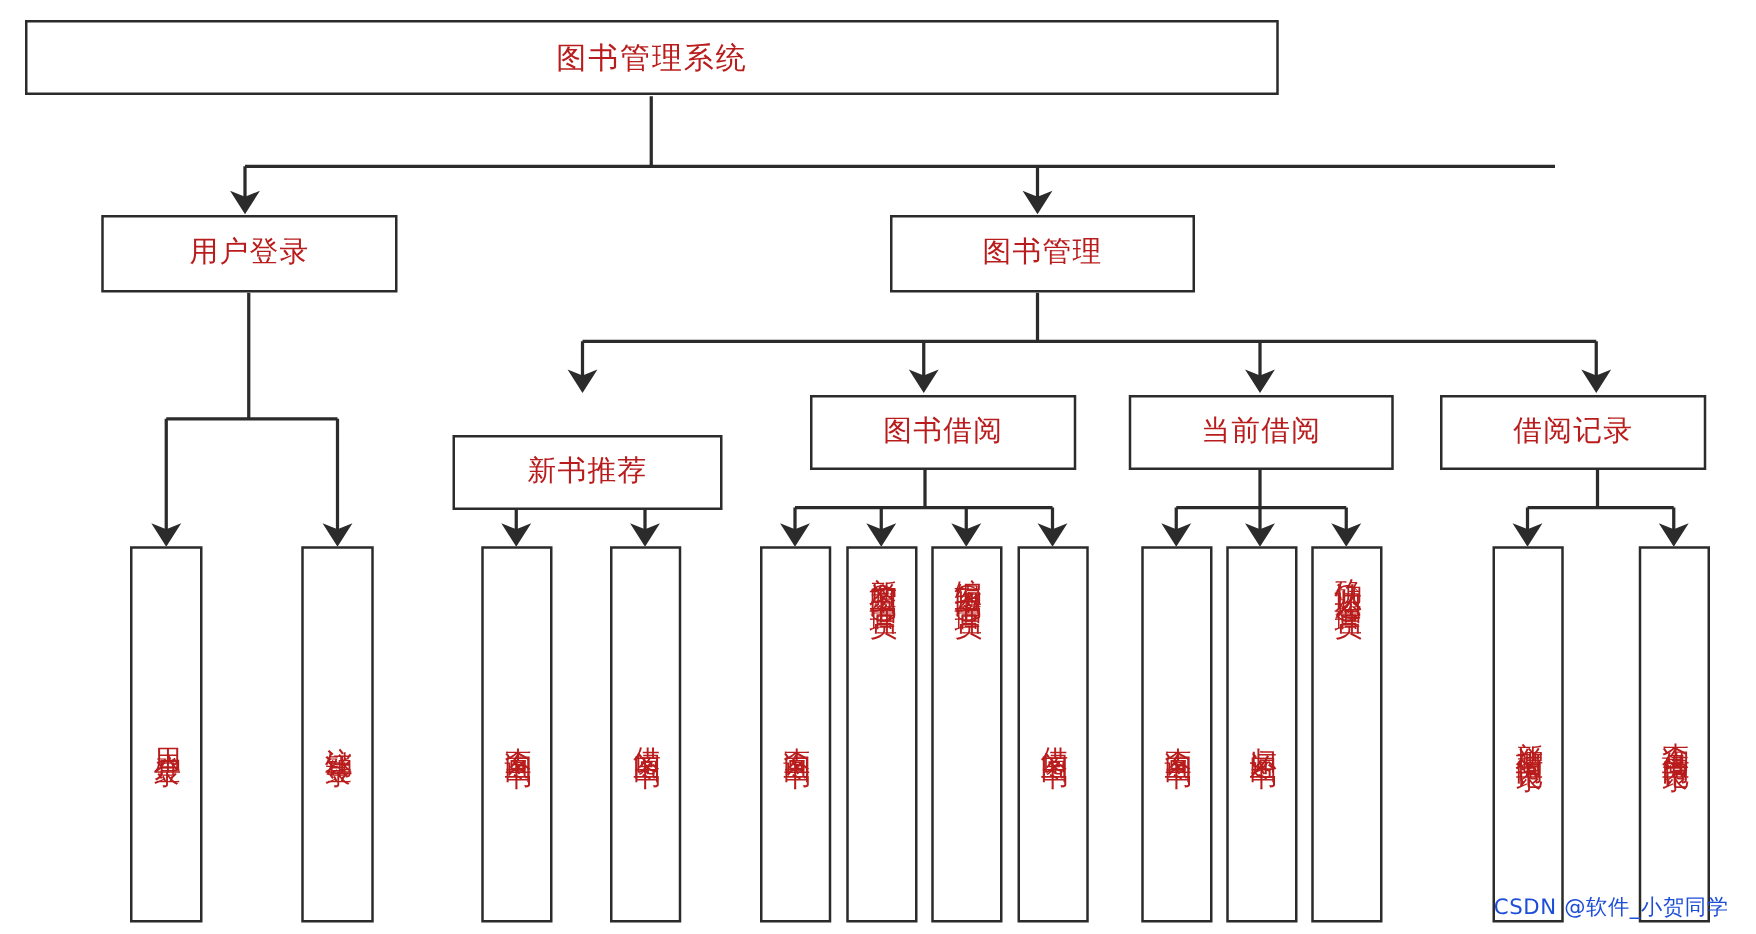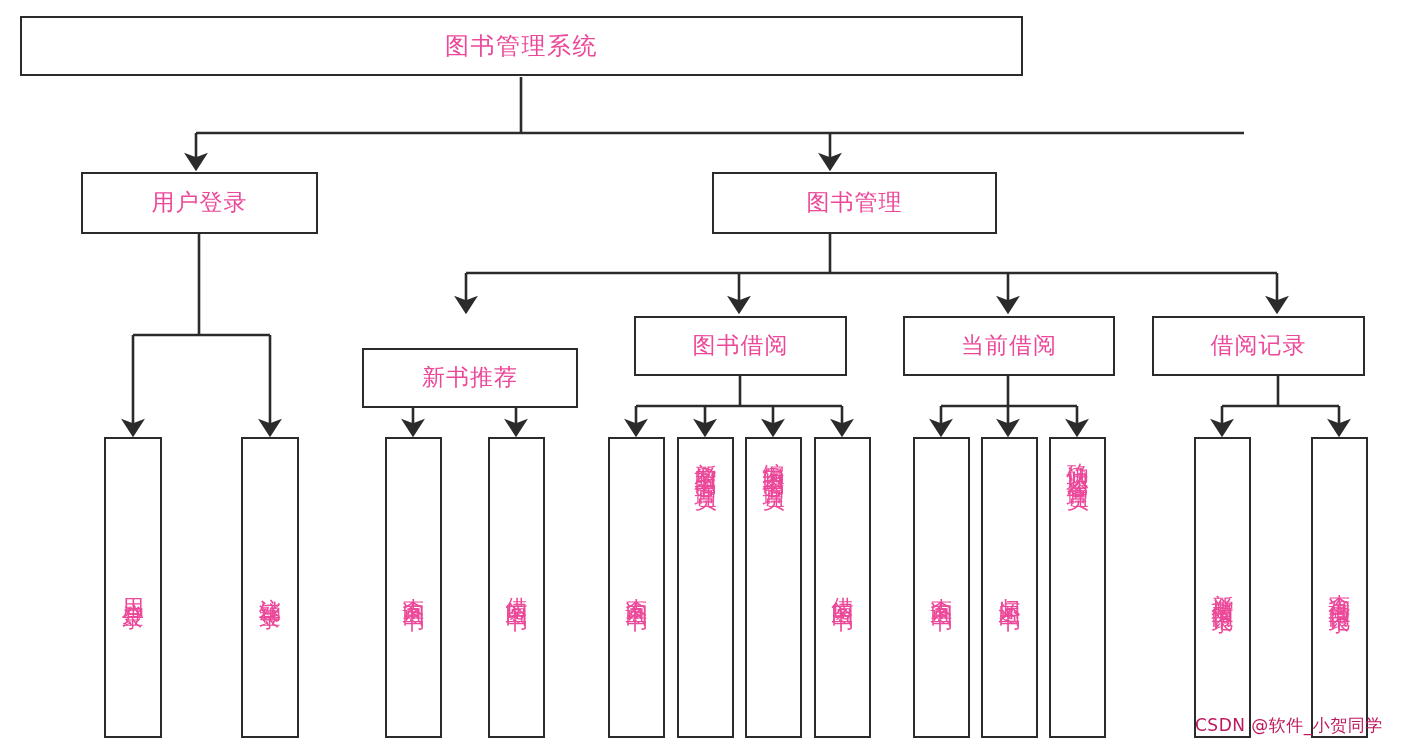--- a/index.html
+++ b/index.html
@@ -26,21 +26,21 @@
     background:#ffffff;
     border:2.5px solid #2b2b2b;
     display:flex;
     align-items:center;
     justify-content:center;
     color:#3a3a3a;
     z-index:2;
   }
   .node .label{
     display:block;
-    color:#ec4899;
+    color:#b91c1c;
     line-height:1.18;
     white-space:pre;
   }
   
   .node.h .label{
     font-size:23px;
     letter-spacing:1px;
   }
   .node.root .label{
     font-size:24px;
@@ -59,21 +59,21 @@
     letter-spacing:4px;
     line-height:1;
     white-space:nowrap;
   }
   .node.v.centered{
     align-items:center;
     padding-top:0;
   }
   .watermark{
     position:absolute;
-    color:#be185d;
+    color:#1d4ed8;
     font-size:17px;
     letter-spacing:0.5px;
     z-index:5;
     white-space:nowrap;
     user-select:none;
   }
 </style>
 </head>
 <body>
 
@@ -129,28 +129,28 @@
     </g>
   </svg>
 
   <div class="node h root" style="left:20px;top:16px;width:1003px;height:60px;">
     <span class="label">图书管理系统</span>
   </div>
 
   <div class="node h" style="left:81px;top:172px;width:237px;height:62px;">
     <span class="label">用户登录</span>
   </div>
-  <div class="node h" style="left:712px;top:172px;width:285px;height:62px;">
+  <div class="node h" style="left:712px;top:172px;width:244px;height:62px;">
     <span class="label">图书管理</span>
   </div>
 
   <div class="node h" style="left:362px;top:316px;width:216px;height:60px;margin-top:32px;">
     <span class="label">新书推荐</span>
   </div>
-  <div class="node h" style="left:634px;top:316px;width:213px;height:60px;">
+  <div class="node h" style="left:648px;top:316px;width:213px;height:60px;">
     <span class="label">图书借阅</span>
   </div>
   <div class="node h" style="left:903px;top:316px;width:212px;height:60px;">
     <span class="label">当前借阅</span>
   </div>
   <div class="node h" style="left:1152px;top:316px;width:213px;height:60px;">
     <span class="label">借阅记录</span>
   </div>
 
   <div class="node v centered" style="left:104px;top:437px;width:58px;height:301px;">

